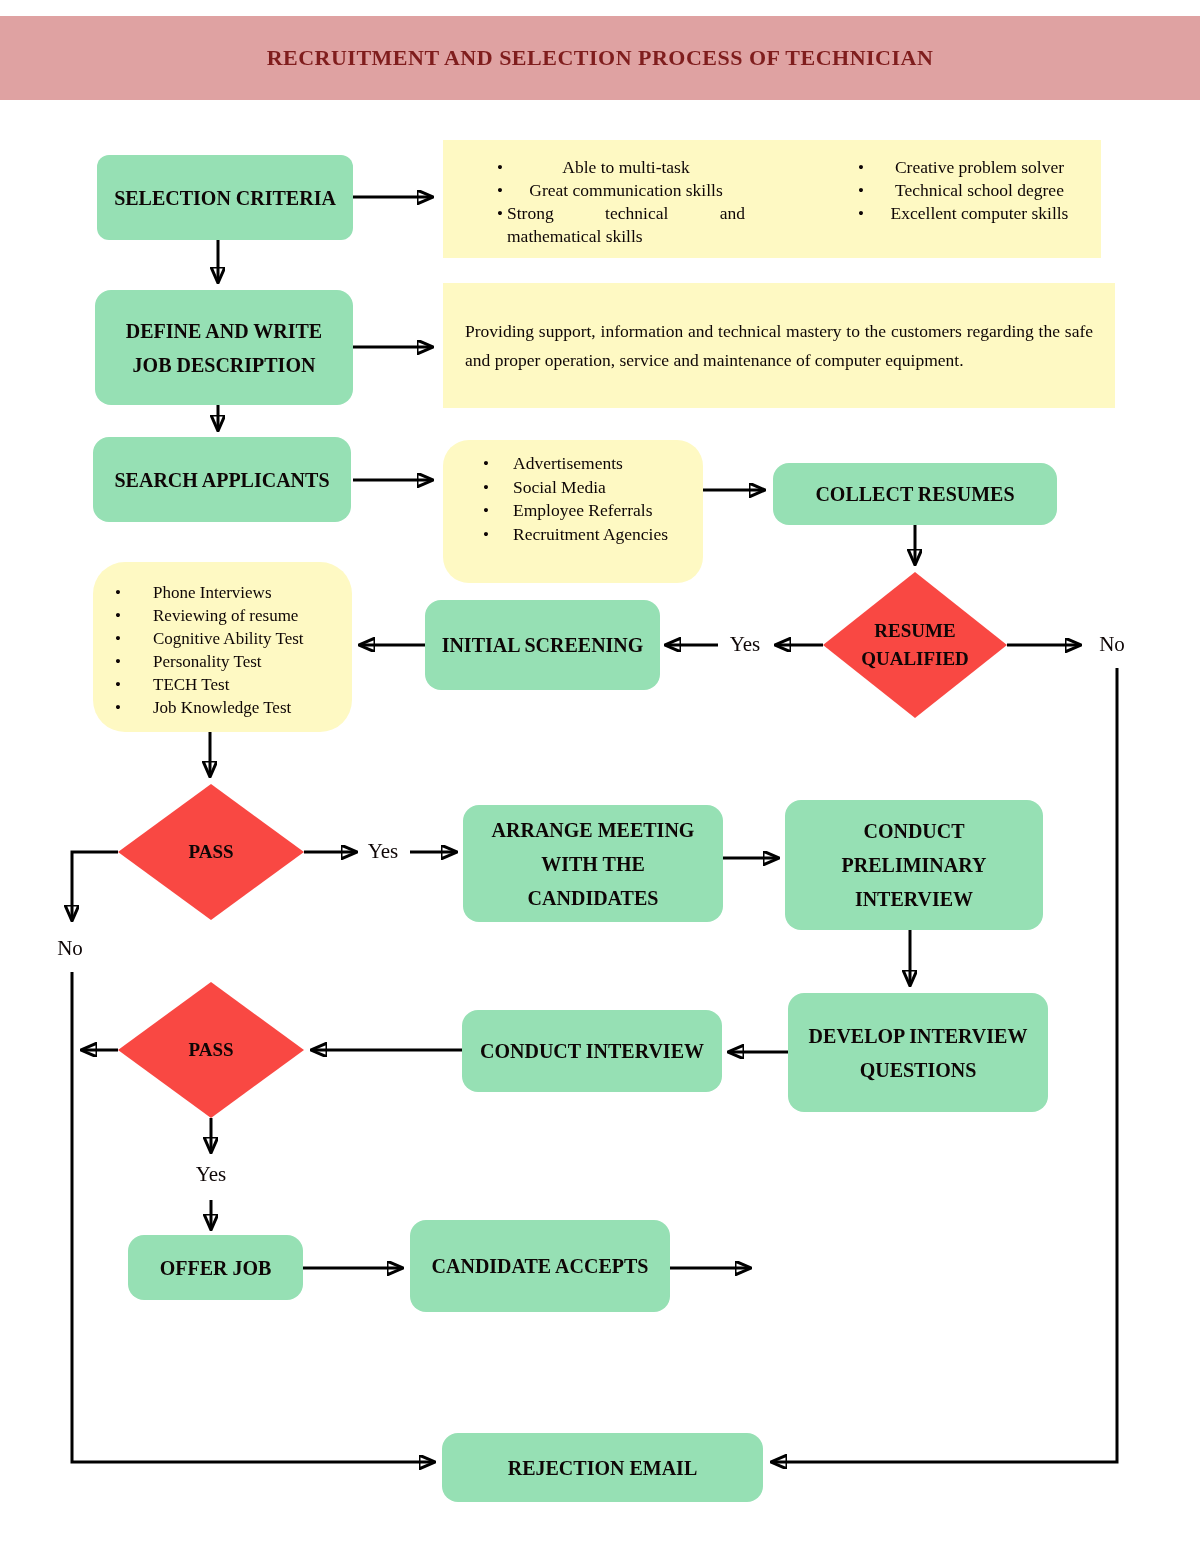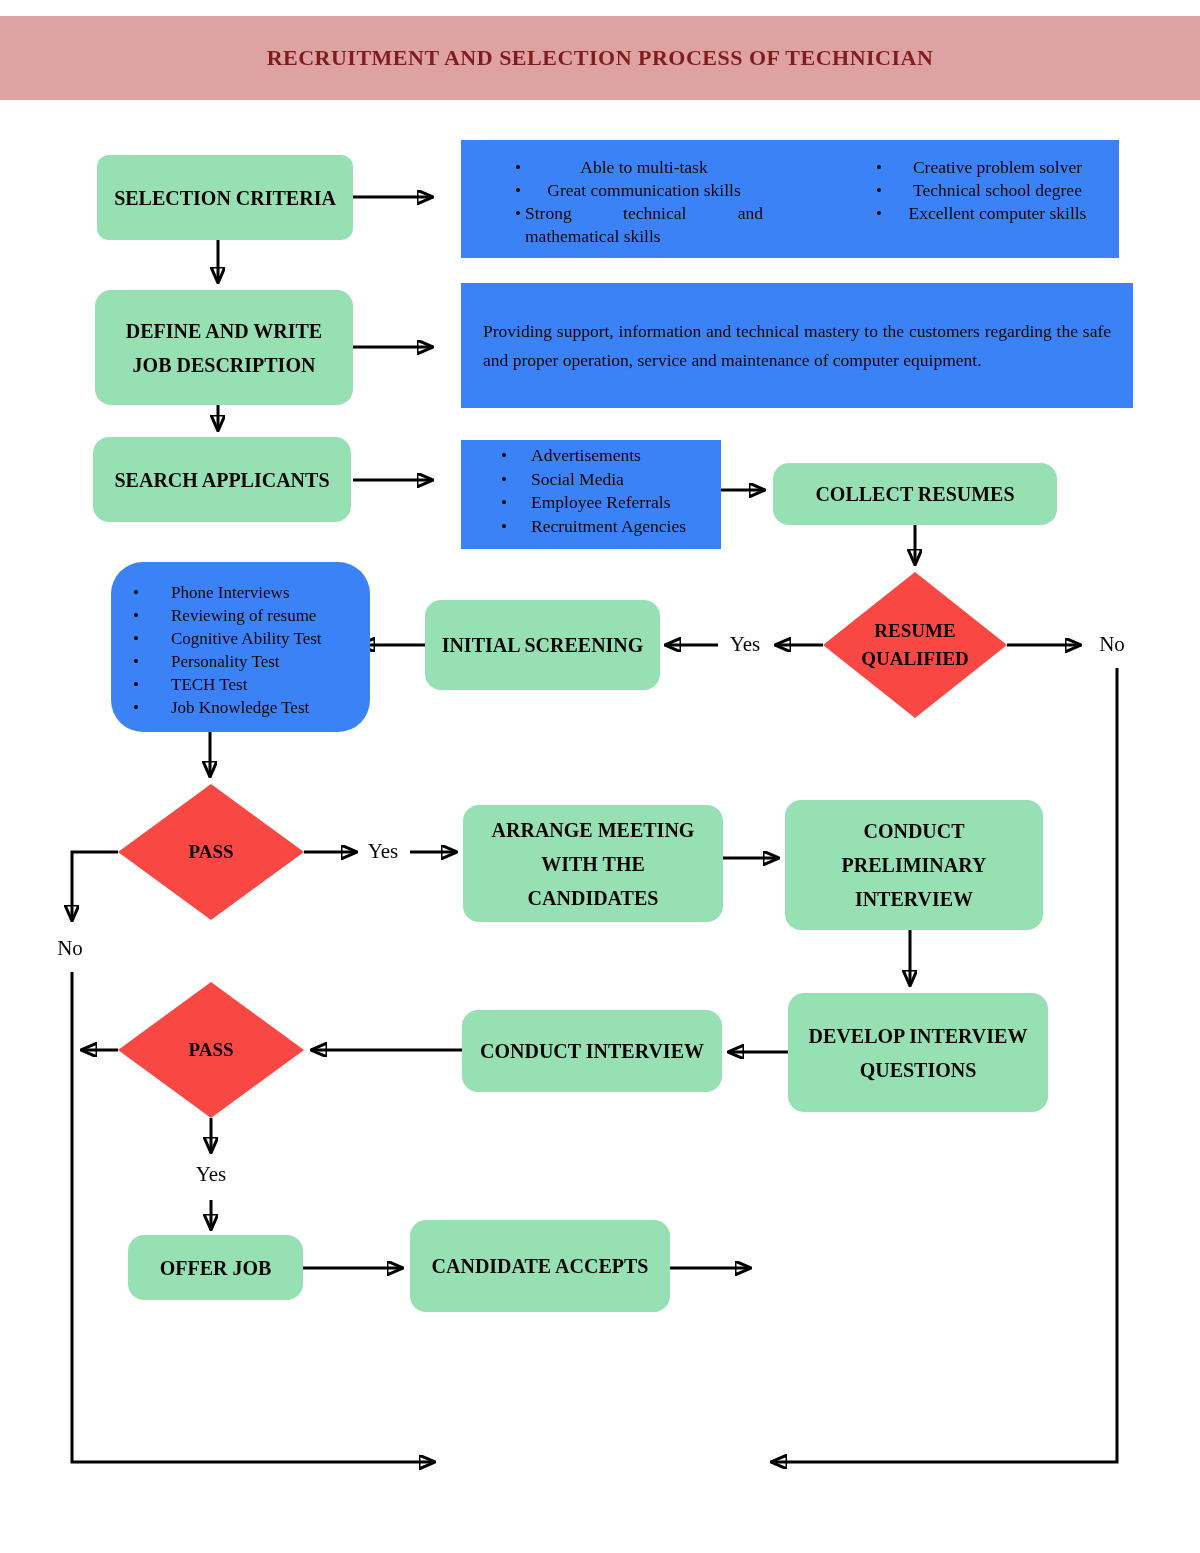--- a/index.html
+++ b/index.html
@@ -8,21 +8,21 @@
   .canvas { position:relative; width:1200px; height:1553px; background:#ffffff; overflow:hidden; }
 
   .header-bar { position:absolute; left:0; top:16px; width:1200px; height:84px;
     background:#dfa2a2; display:flex; align-items:center; justify-content:center; }
   .title { font-weight:bold; font-size:22px; letter-spacing:.5px; color:#7f1d1d; }
 
   .node { position:absolute; display:flex; align-items:center; justify-content:center;
     text-align:center; }
   .green { background:#96e0b4; border-radius:16px; font-weight:bold; font-size:20px;
     line-height:1.7; padding:6px 14px; }
-  .pinkbox { background:#3b82f6; font-size:17.5px;margin-left:18px; }
+  .pinkbox { background:#fef9c3; font-size:17.5px; }
 
   .diamond { position:absolute; }
   .diamond .shape { position:absolute; inset:0; background:#f94843;
     clip-path:polygon(50% 0,100% 50%,50% 100%,0 50%); }
   .diamond .dlabel { position:absolute; inset:0; display:flex; align-items:center;
     justify-content:center; text-align:center; font-weight:bold; font-size:19px;
     line-height:1.5; }
 
   ul.blist { list-style:none; }
   ul.blist li { display:flex; align-items:flex-start; }
@@ -35,22 +35,22 @@
   .crit-col { width:50%; }
   .crit-box ul.blist li { line-height:23px; }
   .crit-box ul.blist .txt { width:238px; }
   .crit-box .justify .txt { text-align:justify; }
   .crit-col2 { padding-left:62px; }
   .crit-col2 ul.blist .txt { width:230px; }
 
   .desc-box { left:443px; top:283px; width:672px; height:125px; padding:20px 22px;
     text-align:justify; line-height:1.62; align-items:center; }
 
-  .sources-box { left:443px; top:440px; width:260px; height:109px; padding:4px 6px 6px 40px;
-    align-items:flex-start; justify-content:flex-start; text-align:left; }
+  .sources-box { left:443px; top:440px; width:260px; height:143px; padding:12px 6px 6px 40px;
+    align-items:flex-start; justify-content:flex-start; text-align:left;border-radius:26px; }
   .sources-box ul.blist li { line-height:23.5px; }
   .sources-box ul.blist .dot { width:30px; flex:0 0 30px; }
 
   .tests-box { left:93px; top:562px; width:259px; height:170px; padding:19px 4px 4px 22px;
     align-items:flex-start; justify-content:flex-start; text-align:left; font-size:17px;border-radius:32px; }
   .tests-box ul.blist li { line-height:23px; }
   .tests-box ul.blist .dot { width:38px; flex:0 0 38px; }
 
   .edge-label { position:absolute; font-size:21px; text-align:center; width:56px; }
 
@@ -248,20 +248,23 @@
 
   <div class="node green" style="left:128px;top:1235px;width:175px;height:65px;">
     <span>OFFER JOB</span>
   </div>
 
   <div class="node green" style="left:410px;top:1220px;width:260px;height:92px;">
     <span>CANDIDATE ACCEPTS</span>
   </div>
 
 
+  <div class="node green" style="left:442px;top:1433px;width:321px;height:69px;">
+    <span>REJECTION EMAIL</span>
+  </div>
 
   <div class="edge-label" style="left:717px;top:632px;">Yes</div>
   <div class="edge-label" style="left:1084px;top:632px;">No</div>
   <div class="edge-label" style="left:355px;top:839px;">Yes</div>
   <div class="edge-label" style="left:42px;top:936px;">No</div>
   <div class="edge-label" style="left:183px;top:1162px;">Yes</div>
 
 </div>
 
 </body></html>

